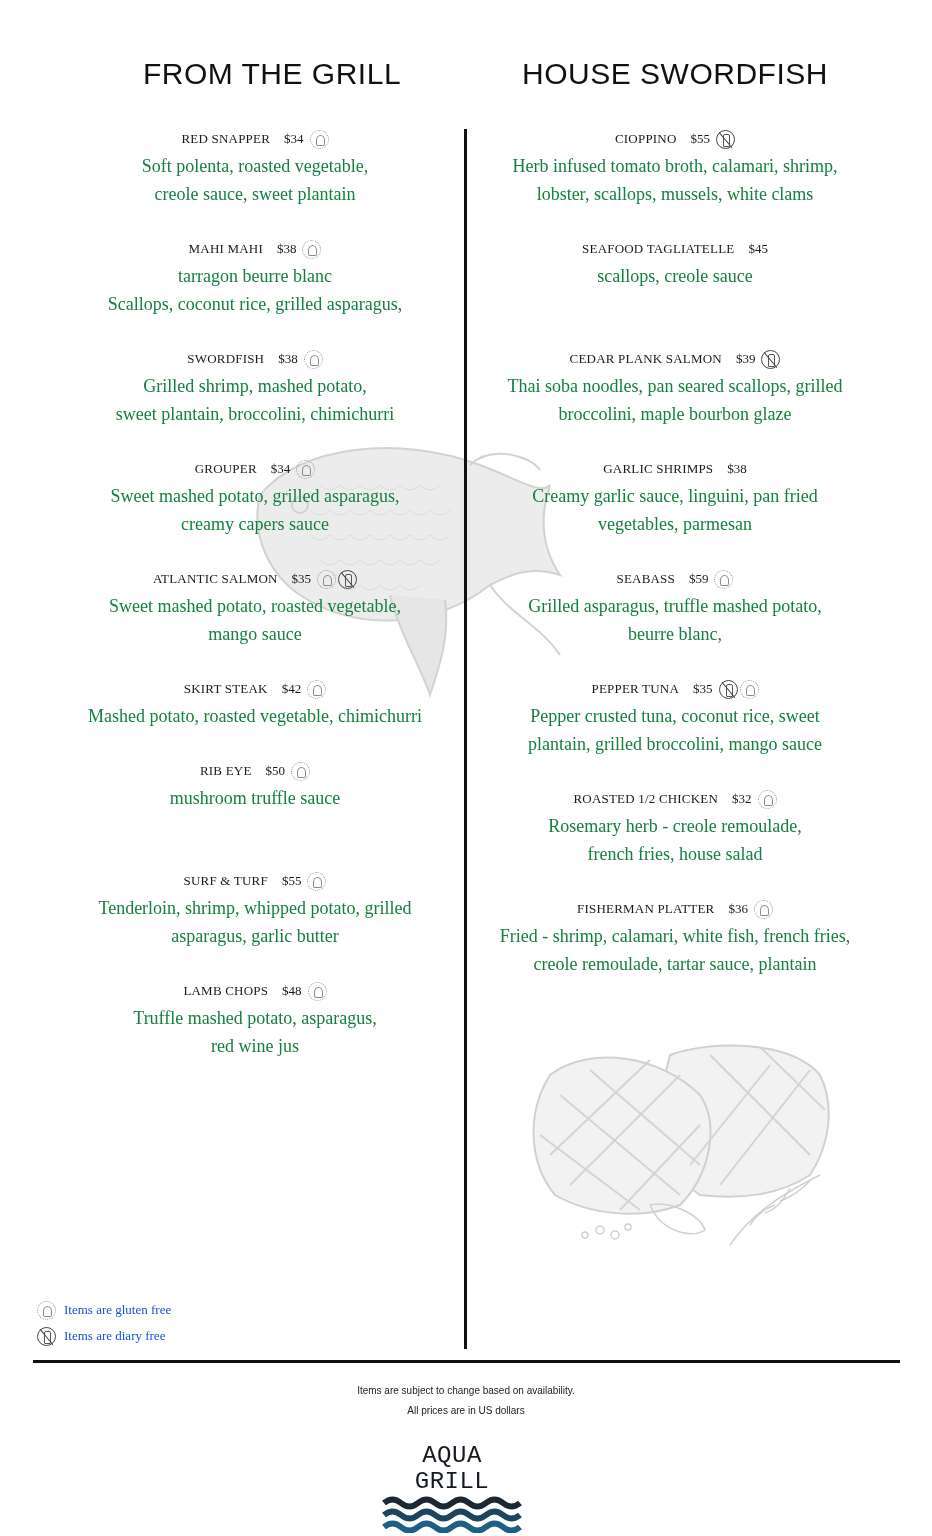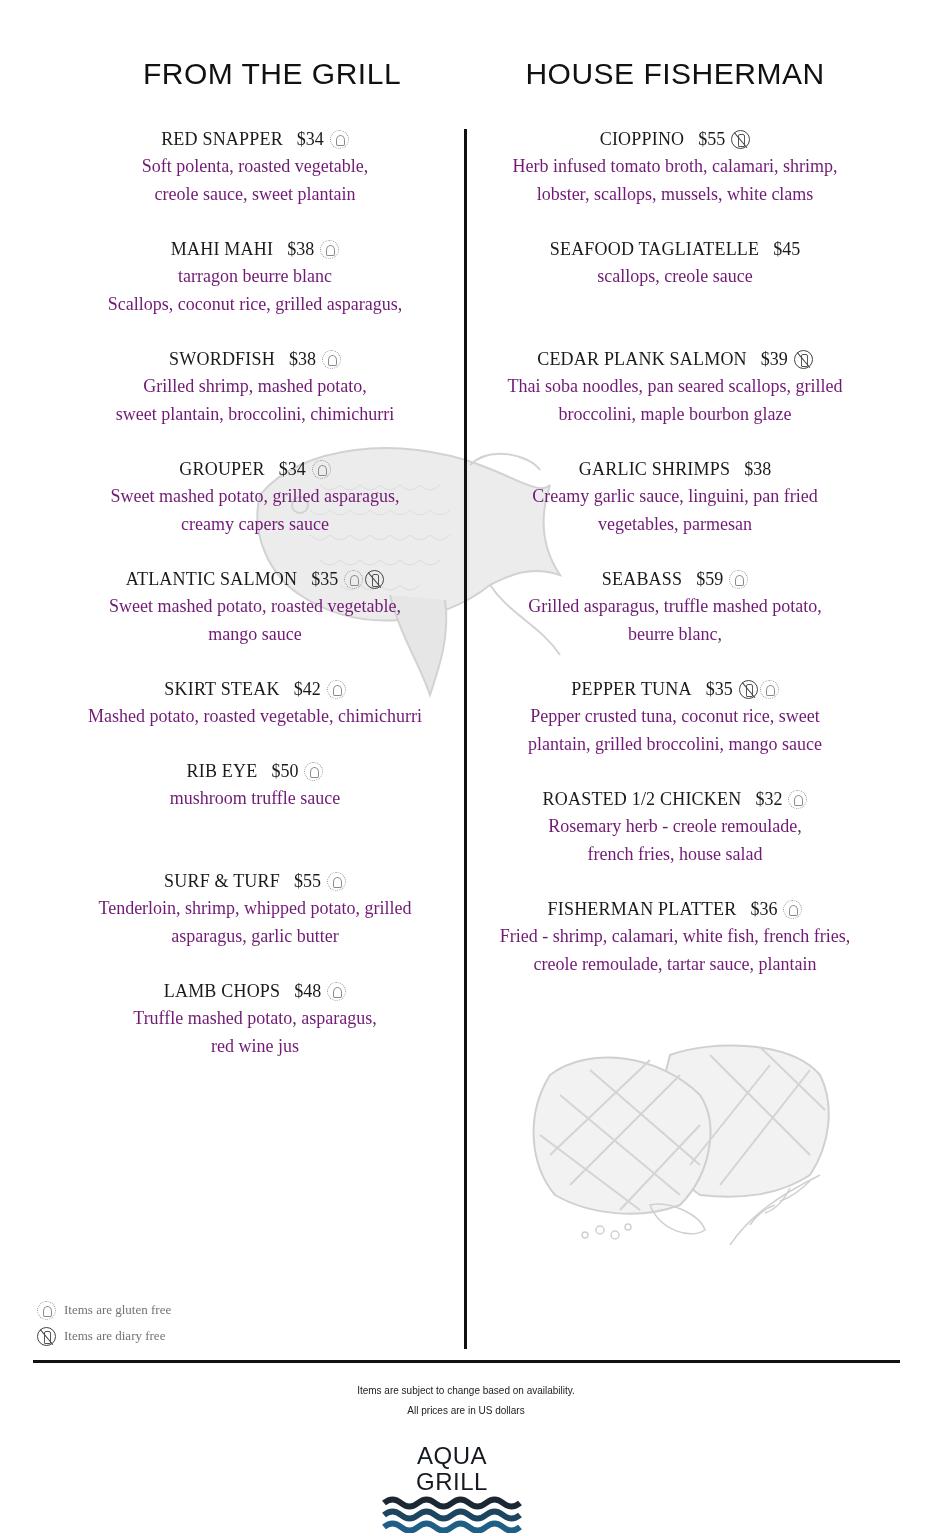--- a/index.html
+++ b/index.html
@@ -18,26 +18,26 @@
     .divider-v { position: absolute; left: 464px; top: 124px; width: 3px; height: 1220px; background: #111; }
     .divider-h { position: absolute; left: 33px; top: 1355px; width: 867px; height: 3px; background: #111; }
 
     .col { position: absolute; top: 120px; }
     #col-left { left: 60px; width: 390px; }
     #col-right { left: 480px; width: 390px; }
 
     .item { position: absolute; left: 0; width: 100%; text-align: center; }
     .item-head {
       display: flex; justify-content: center; align-items: center; gap: 0;
-      font-family: "Liberation Serif", serif; font-size: 18px; color: #1a1a1a; height: 28px;
+      font-family: "Liberation Serif", serif; font-size: 13px; color: #1a1a1a; height: 28px;
     }
     .item-name { letter-spacing: 0.2px; }
     .item-price { margin-left: 14px; }
     .badges { display: inline-flex; gap: 2px; margin-left: 6px; align-items: center; }
-    .item-desc { font-family: "Liberation Serif", serif; font-size: 18px; line-height: 27.5px; color: #701a75; }
+    .item-desc { font-family: "Liberation Serif", serif; font-size: 18px; line-height: 27.5px; color: #15803d; }
 
     .icon-gf, .icon-df {
       display: inline-block; width: 19px; height: 19px; border-radius: 50%; position: relative;
     }
     .icon-gf { border: 1px dotted #9a9a9a; }
     .icon-gf::after {
       content: ""; position: absolute; left: 5px; top: 4px; width: 7px; height: 9px;
       border: 1px solid #8a8a8a; border-radius: 50% 50% 20% 20%;
     }
     .icon-df { border: 1.3px solid #444; }
@@ -46,27 +46,27 @@
       border: 1px solid #555; border-radius: 2px 2px 1px 1px;
     }
     .icon-df::after {
       content: ""; position: absolute; left: 8px; top: -1px; width: 1.3px; height: 20px;
       background: #444; transform: rotate(-40deg);
     }
 
     .illus { position: absolute; pointer-events: none; }
 
     .legend { position: absolute; left: 37px; top: 1292px; }
-    .legend-row { display: flex; align-items: center; height: 26px; font-family: "Liberation Serif", serif; font-size: 13px; color: #737373; }
+    .legend-row { display: flex; align-items: center; height: 26px; font-family: "Liberation Serif", serif; font-size: 13px; color: #1d4ed8; }
     .legend-row .lg-icon { margin-right: 8px; }
 
     .footer { position: absolute; left: 0; top: 1376px; width: 932px; text-align: center; font-family: Liberation Sans, sans-serif; font-size: 10px; color: #222; line-height: 20px; }
 
     .logo { position: absolute; left: 382px; top: 1438px; width: 140px; text-align: center; }
-    .logo-text { font-family: Liberation Sans, sans-serif; font-size: 24px; color: #151a22; letter-spacing: 0.5px; line-height: 26px; }
+    .logo-text { font-family: Liberation Mono, monospace; font-size: 24px; color: #151a22; letter-spacing: 0.5px; line-height: 26px; }
   </style>
 </head>
 <body>
 
 <div class="page">
 
   <svg class="illus" style="left:240px; top:420px;" width="330" height="280" viewBox="0 0 330 280">
     <g fill="none" stroke="#d2d2d2" stroke-width="2">
       <path d="M20 70 C60 20, 160 10, 240 40 C280 55, 300 70, 310 60 C300 90, 300 120, 320 150 C290 140, 270 150, 250 160 C200 200, 120 210, 60 170 C30 150, 10 110, 20 70 Z" fill="#ececec"></path>
       <path d="M230 40 C250 20, 290 30, 300 45"></path>
@@ -107,21 +107,21 @@
         <circle cx="118" cy="192" r="3"></circle>
         <circle cx="75" cy="200" r="3"></circle>
       <path d="M220 210 C240 180, 270 160, 310 140"></path>
       <path d="M240 190 q10 -15 25 -20"></path>
         <path d="M255 178 q15 -5 25 -25"></path>
         <path d="M270 166 q15 -5 30 -20"></path>
     </g>
   </svg>
 
   <h1 class="section-title" id="title-left">FROM THE GRILL</h1>
-  <h1 class="section-title" id="title-right">HOUSE FISHERMAN</h1>
+  <h1 class="section-title" id="title-right">HOUSE SWORDFISH</h1>
 
   <div class="divider-v"></div>
 
   <div class="col" id="col-left">
       <div class="item" style="top: 0px;">
         <div class="item-head">
           <span class="item-name">RED SNAPPER</span>
           <span class="item-price">$34</span>
           <span class="badges">
             <span class="icon-gf"></span>

